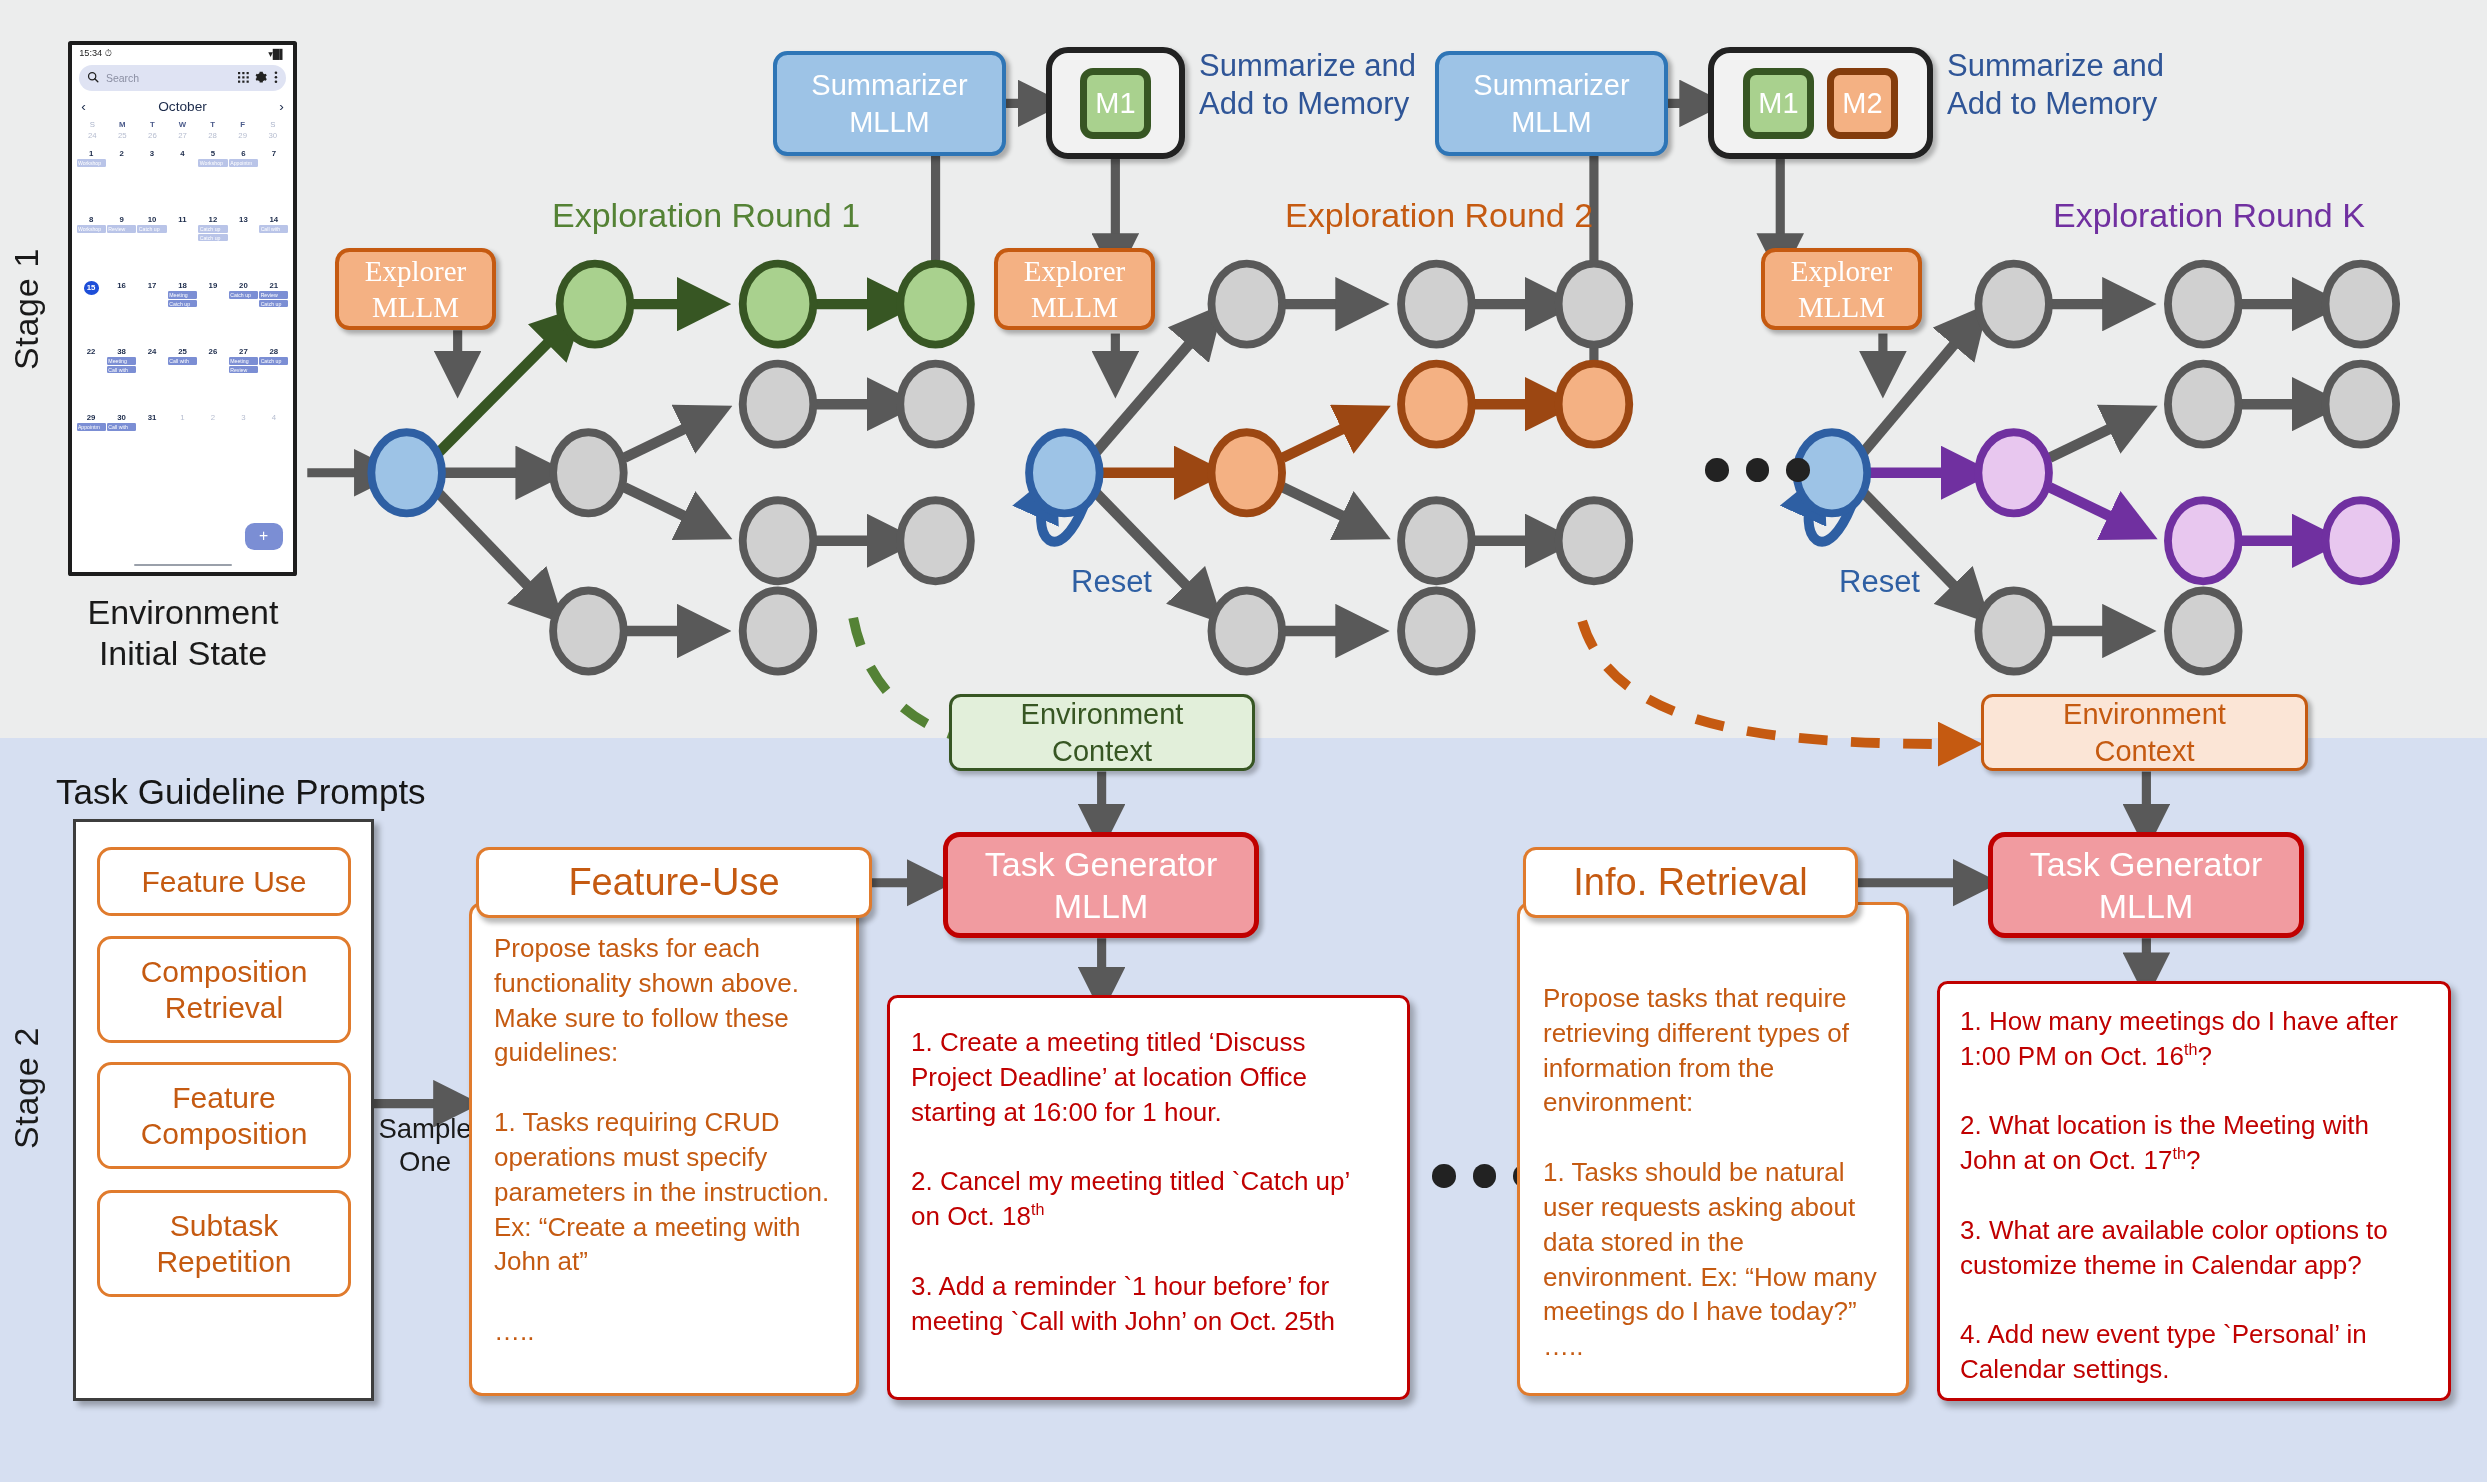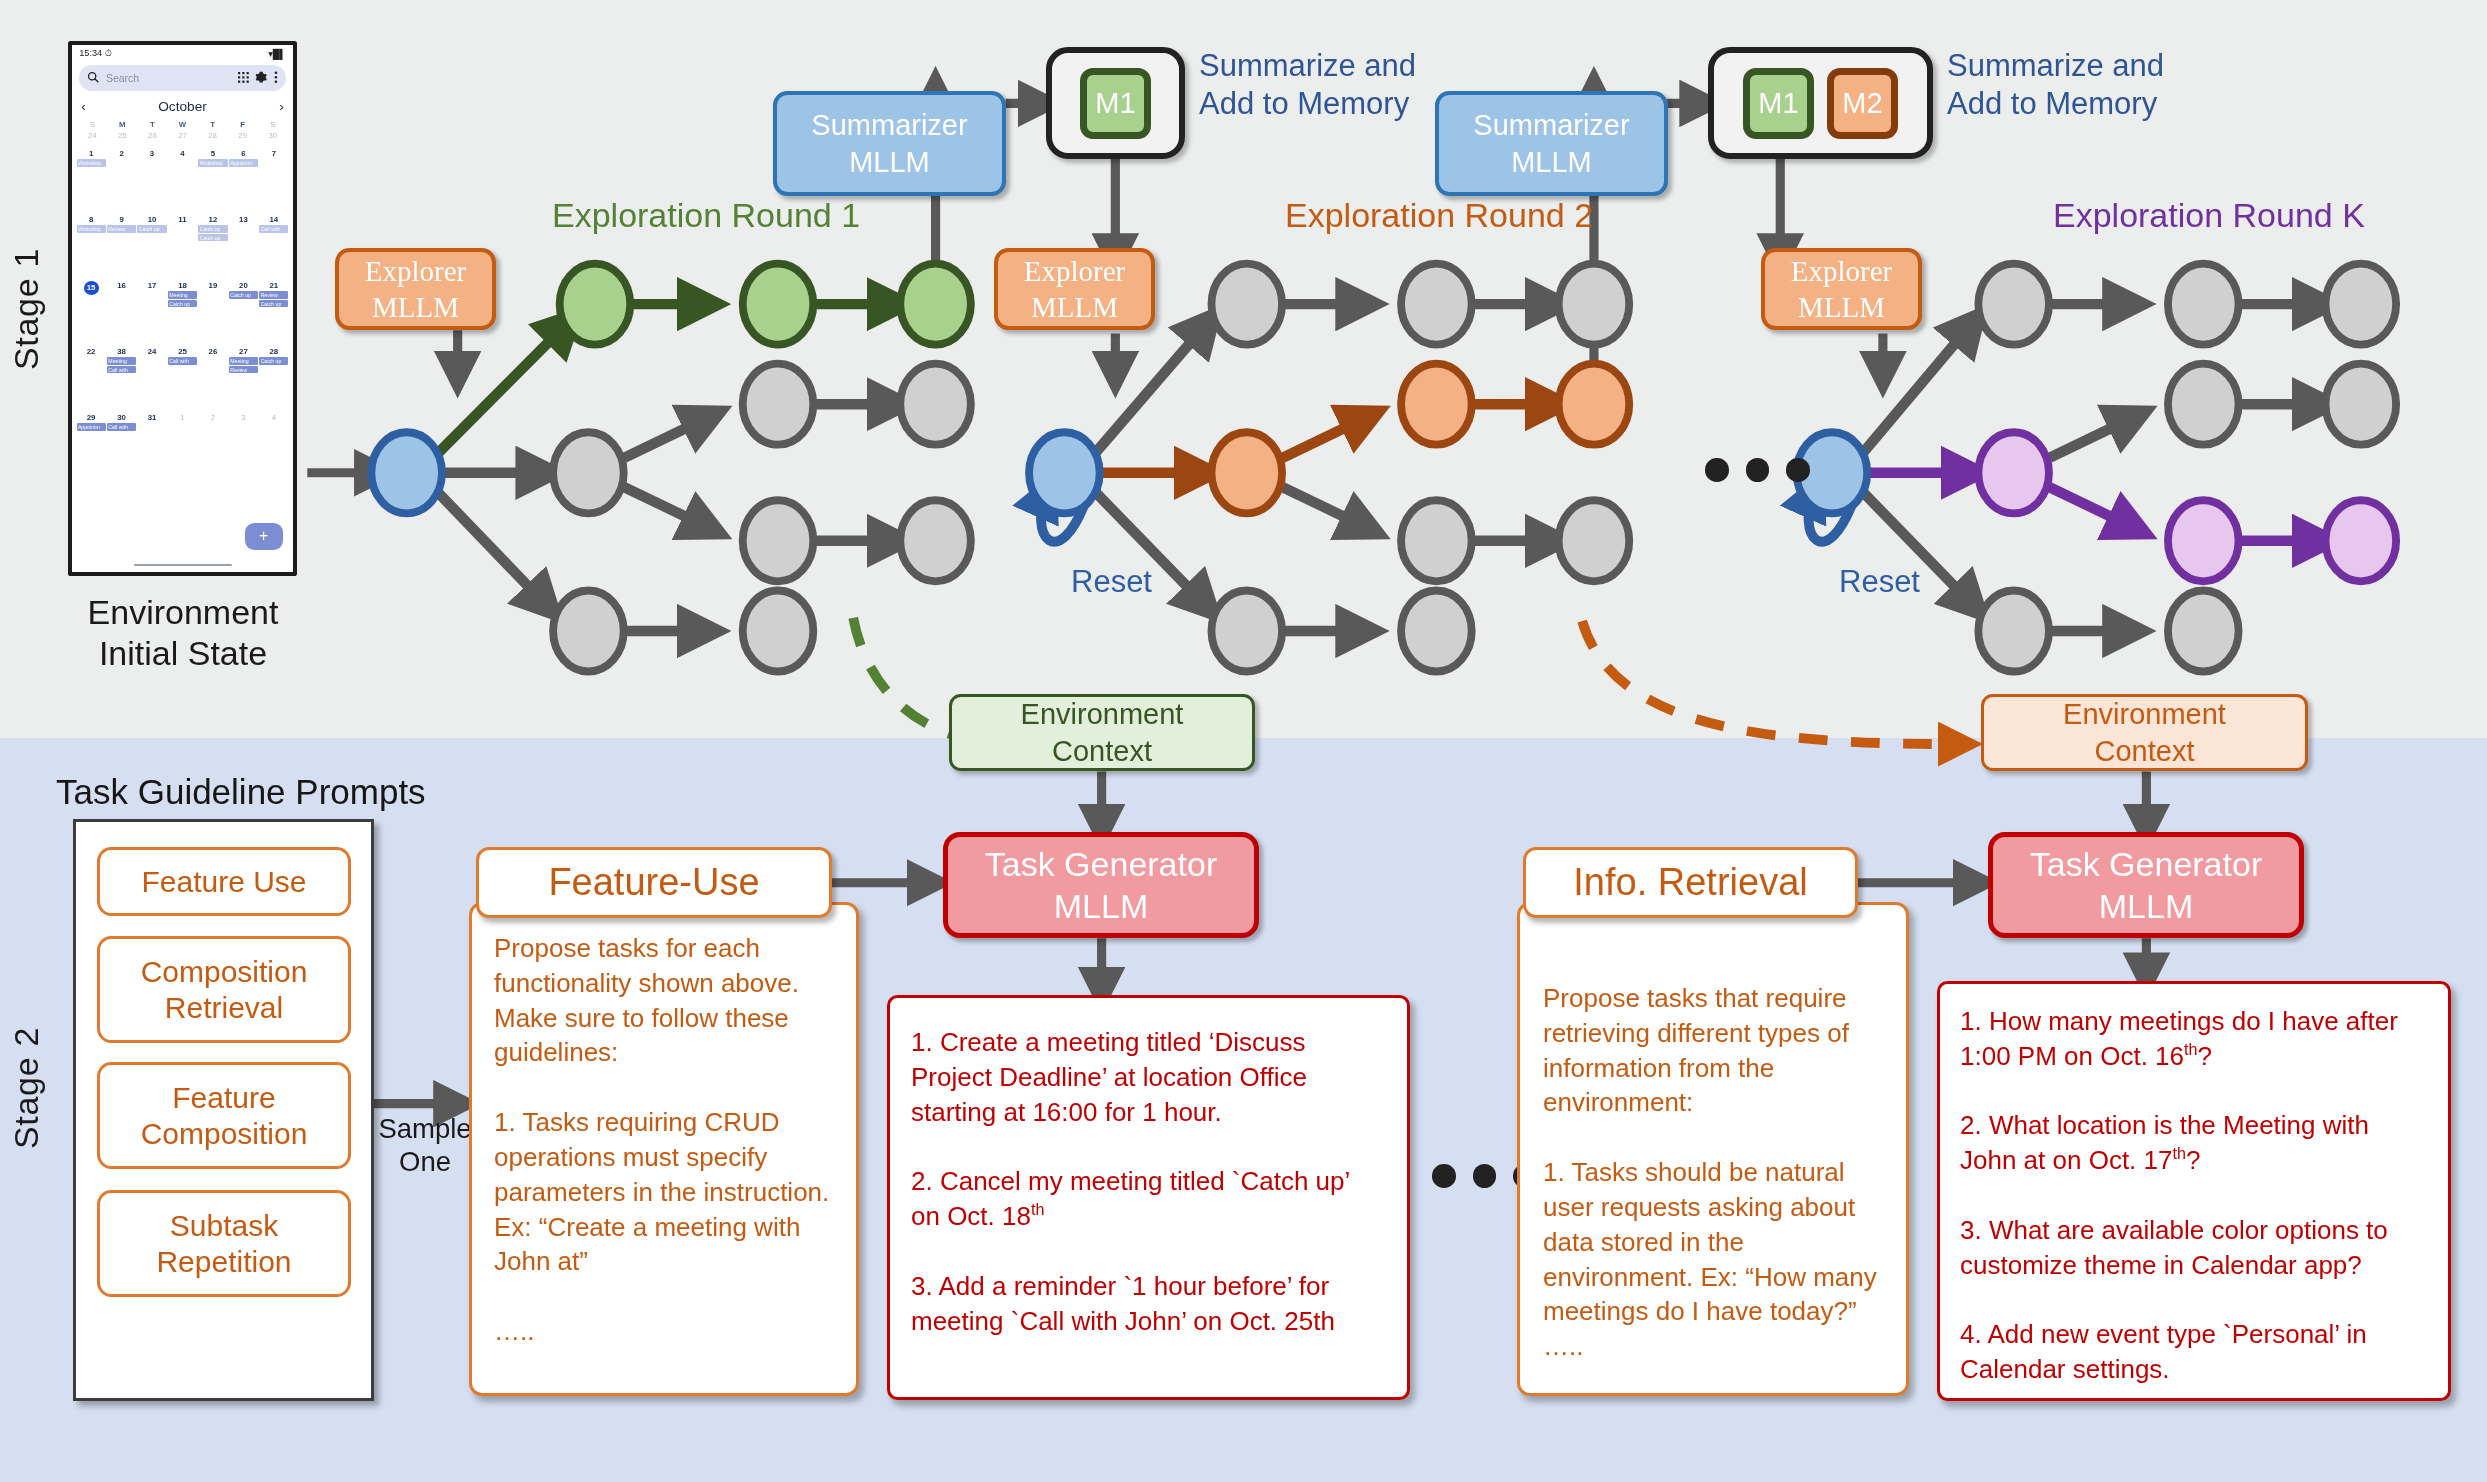--- a/index.html
+++ b/index.html
@@ -16,21 +16,21 @@
   
   svg.layer{position:absolute;left:0;top:0;width:2487px;height:1483px;pointer-events:none;}
 
   
   .box{position:absolute;box-sizing:border-box;display:flex;flex-direction:column;
        align-items:center;justify-content:center;text-align:center;line-height:1.25;}
 
   .mllm-orange{background:#f4b183;border:4.6px solid #c55a11;border-radius:14.4px;
        color:#ffffff;font-size:29px;box-shadow:3.3px 3.9px 4.6px rgba(0,0,0,0.28);font-family:Liberation Serif, serif;}
   .mllm-blue{background:#9dc3e6;border:4.6px solid #2e75b6;border-radius:14.4px;
-       color:#ffffff;font-size:29px;box-shadow:3.3px 3.9px 4.6px rgba(0,0,0,0.28);margin-top:40px;}
+       color:#ffffff;font-size:29px;box-shadow:3.3px 3.9px 4.6px rgba(0,0,0,0.28);}
   .mllm-red{background:#f19ba0;border:5.9px solid #c00000;border-radius:17px;
        color:#ffffff;font-size:34px;box-shadow:3.3px 3.9px 4.6px rgba(0,0,0,0.28);}
 
   .memwrap{position:absolute;background:#f2f2f2;border:6.5px solid #222222;border-radius:22px;
        display:flex;align-items:center;justify-content:center;gap:13px;
        box-shadow:3.3px 3.9px 4.6px rgba(0,0,0,0.25);box-sizing:border-box;}
   .memchip{width:71px;height:71px;border-radius:13px;display:flex;align-items:center;
        justify-content:center;color:#fff;font-size:29px;box-sizing:border-box;}
   .mem-green{background:#a9d18e;border:7.8px solid #375623;}
   .mem-orange{background:#f4b183;border:7.8px solid #843c0c;}
@@ -420,21 +420,21 @@
 Retrieval</div>
   <div class="tg-item" style="left:97px;top:1062px;width:254px;height:107px;white-space:pre-line;">Feature
 Composition</div>
   <div class="tg-item" style="left:97px;top:1190px;width:254px;height:107px;white-space:pre-line;">Subtask
 Repetition</div>
 
   <div class="sample-label" style="left:366px;top:1112px;width:118px;white-space:pre-line;">Sample
 One</div>
 
   <div class="prompt-card" style="left:469px;top:902px;width:390px;height:494px;"></div>
-  <div class="prompt-head" style="left:476px;top:847px;width:356px;height:71px;">Feature-Use</div>
+  <div class="prompt-head" style="left:476px;top:847px;width:396px;height:71px;">Feature-Use</div>
   <div class="prompt-body" style="left:494px;top:931px;width:345px;">Propose tasks for each functionality shown above. Make sure to follow these guidelines:
 
 1. Tasks requiring CRUD operations must specify parameters in the instruction. Ex: “Create a meeting with John at”
 
 …..</div>
 
   <div class="box mllm-red" style="left:943px;top:832px;width:316px;height:106px;white-space:pre-line;">Task Generator
 MLLM</div>
 
   <div class="task-card" style="left:887px;top:995px;width:523px;height:405px;"></div>

